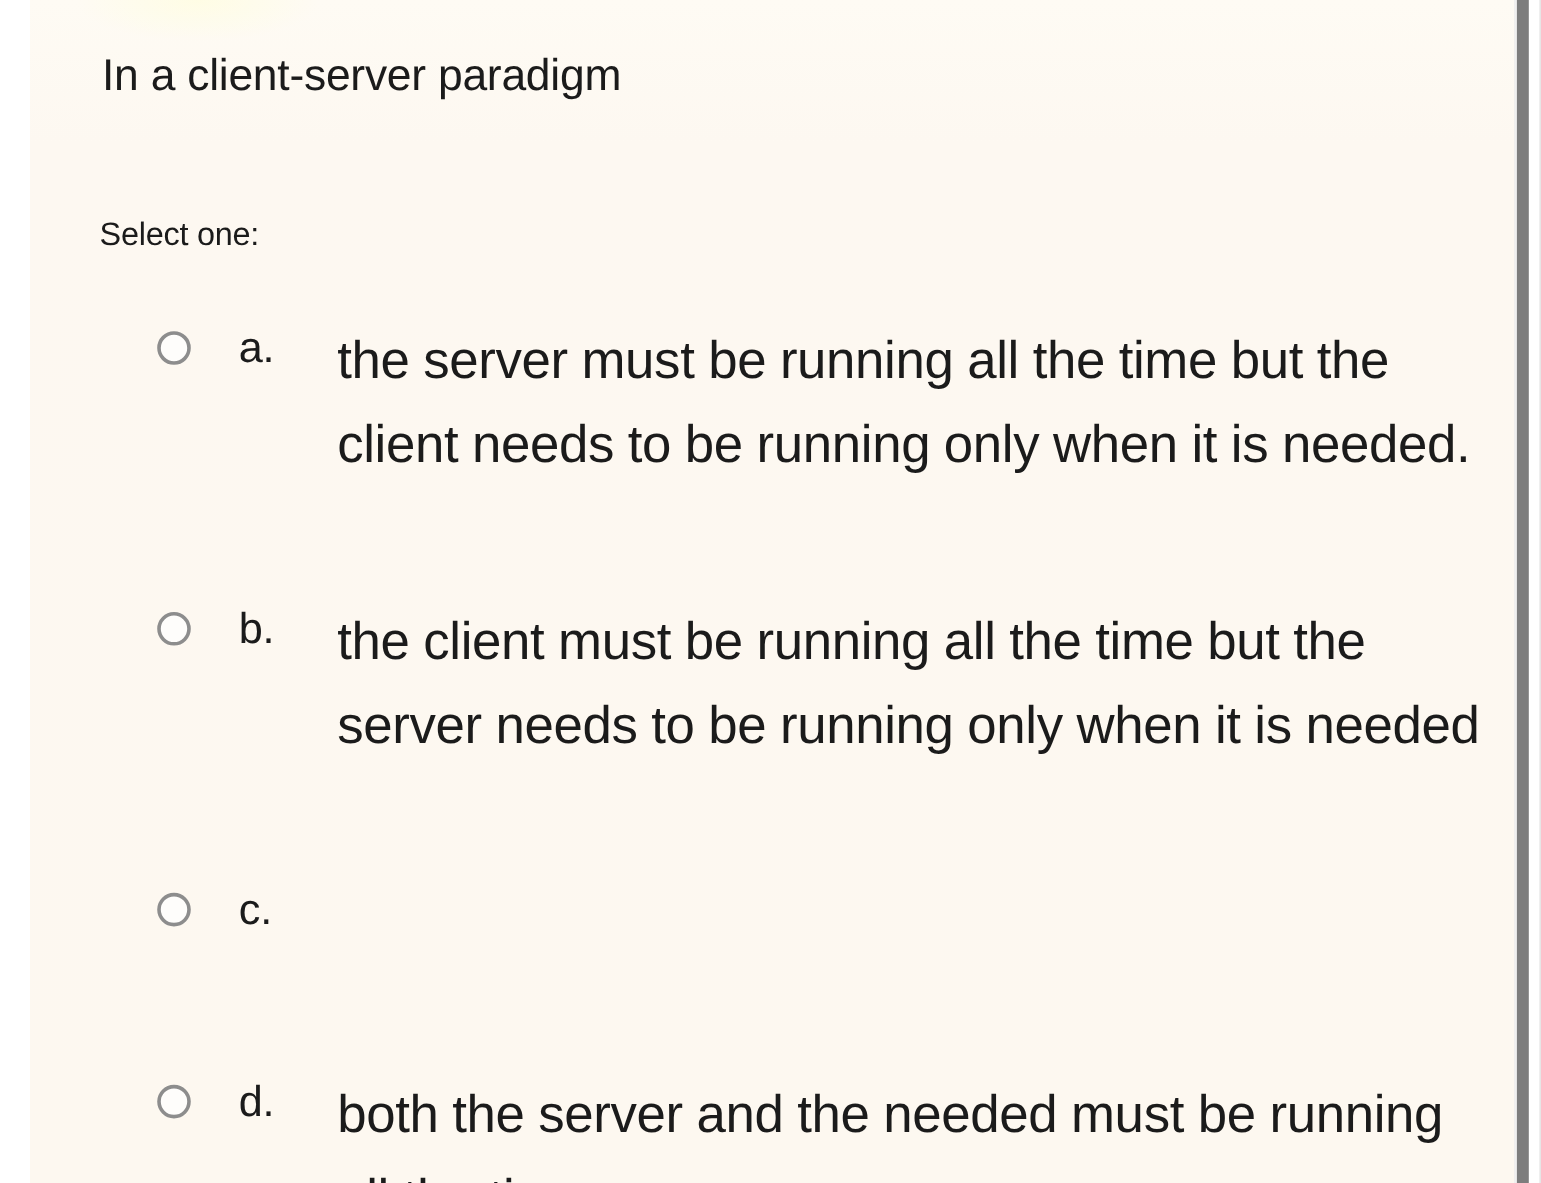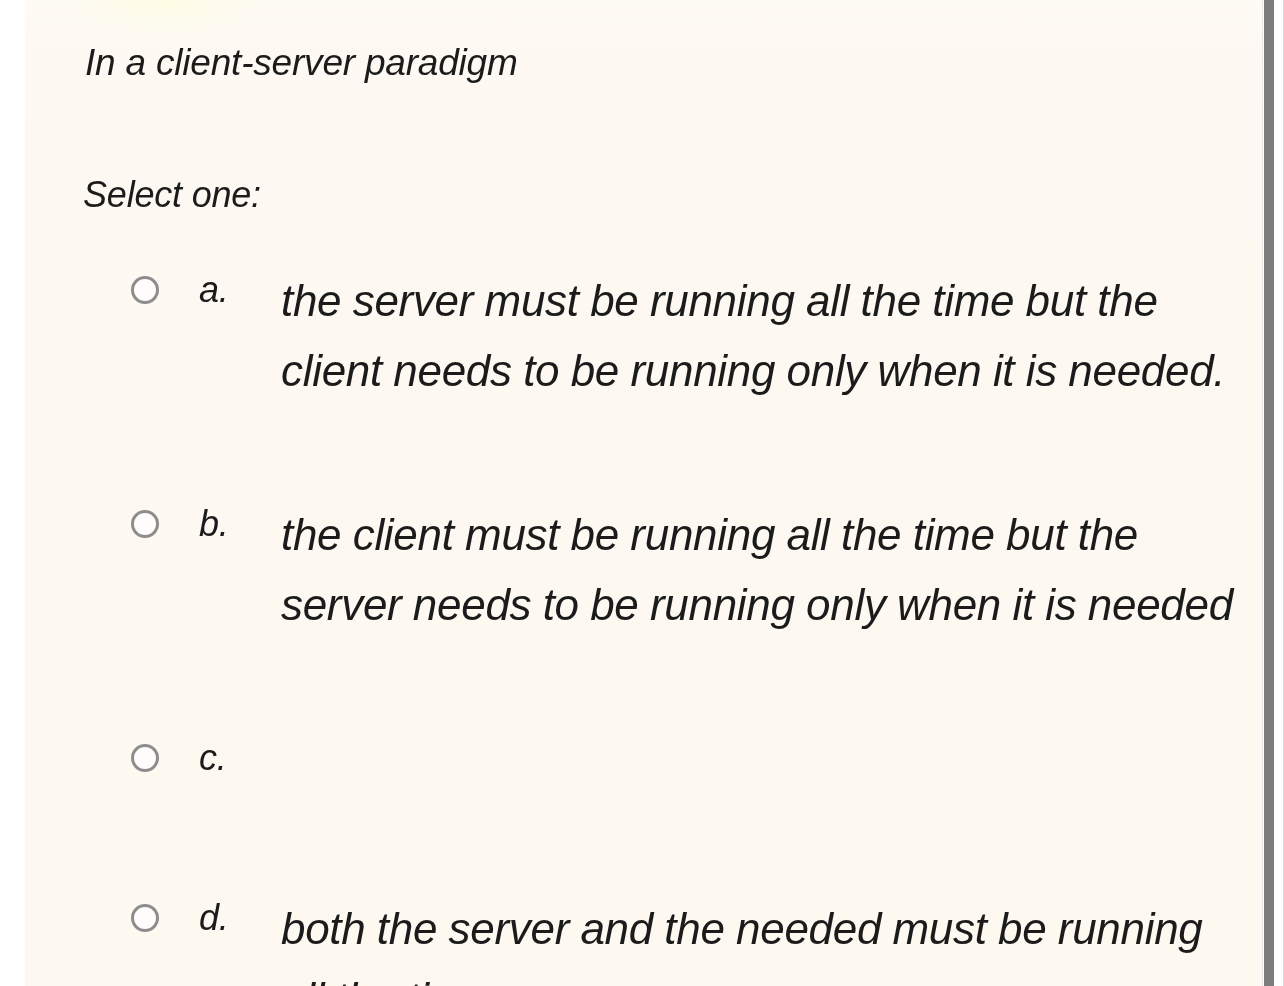--- a/index.html
+++ b/index.html
@@ -66,39 +66,38 @@
     background: #7d7d7d;
     border-radius: 0;
   }
 
   .content {
     position: absolute;
     left: 0;
     top: 0;
     width: 1238px;
     height: 738px;
-    font-style: italic;
   }
 
   .question-title {
     position: absolute;
     left: 60px;
     top: 40px;
     font-size: 37px;
     line-height: 46px;
     color: #1b1b1b;
     letter-spacing: -0.2px;
     white-space: nowrap;
   }
 
   .select-one {
     position: absolute;
     left: 58px;
     top: 172px;
-    font-size: 36px;
+    font-size: 27px;
     line-height: 46px;
     color: #1b1b1b;
     letter-spacing: -0.2px;
     white-space: nowrap;
   }
 
   .options {
     position: absolute;
     left: 0;
     top: 266px;

